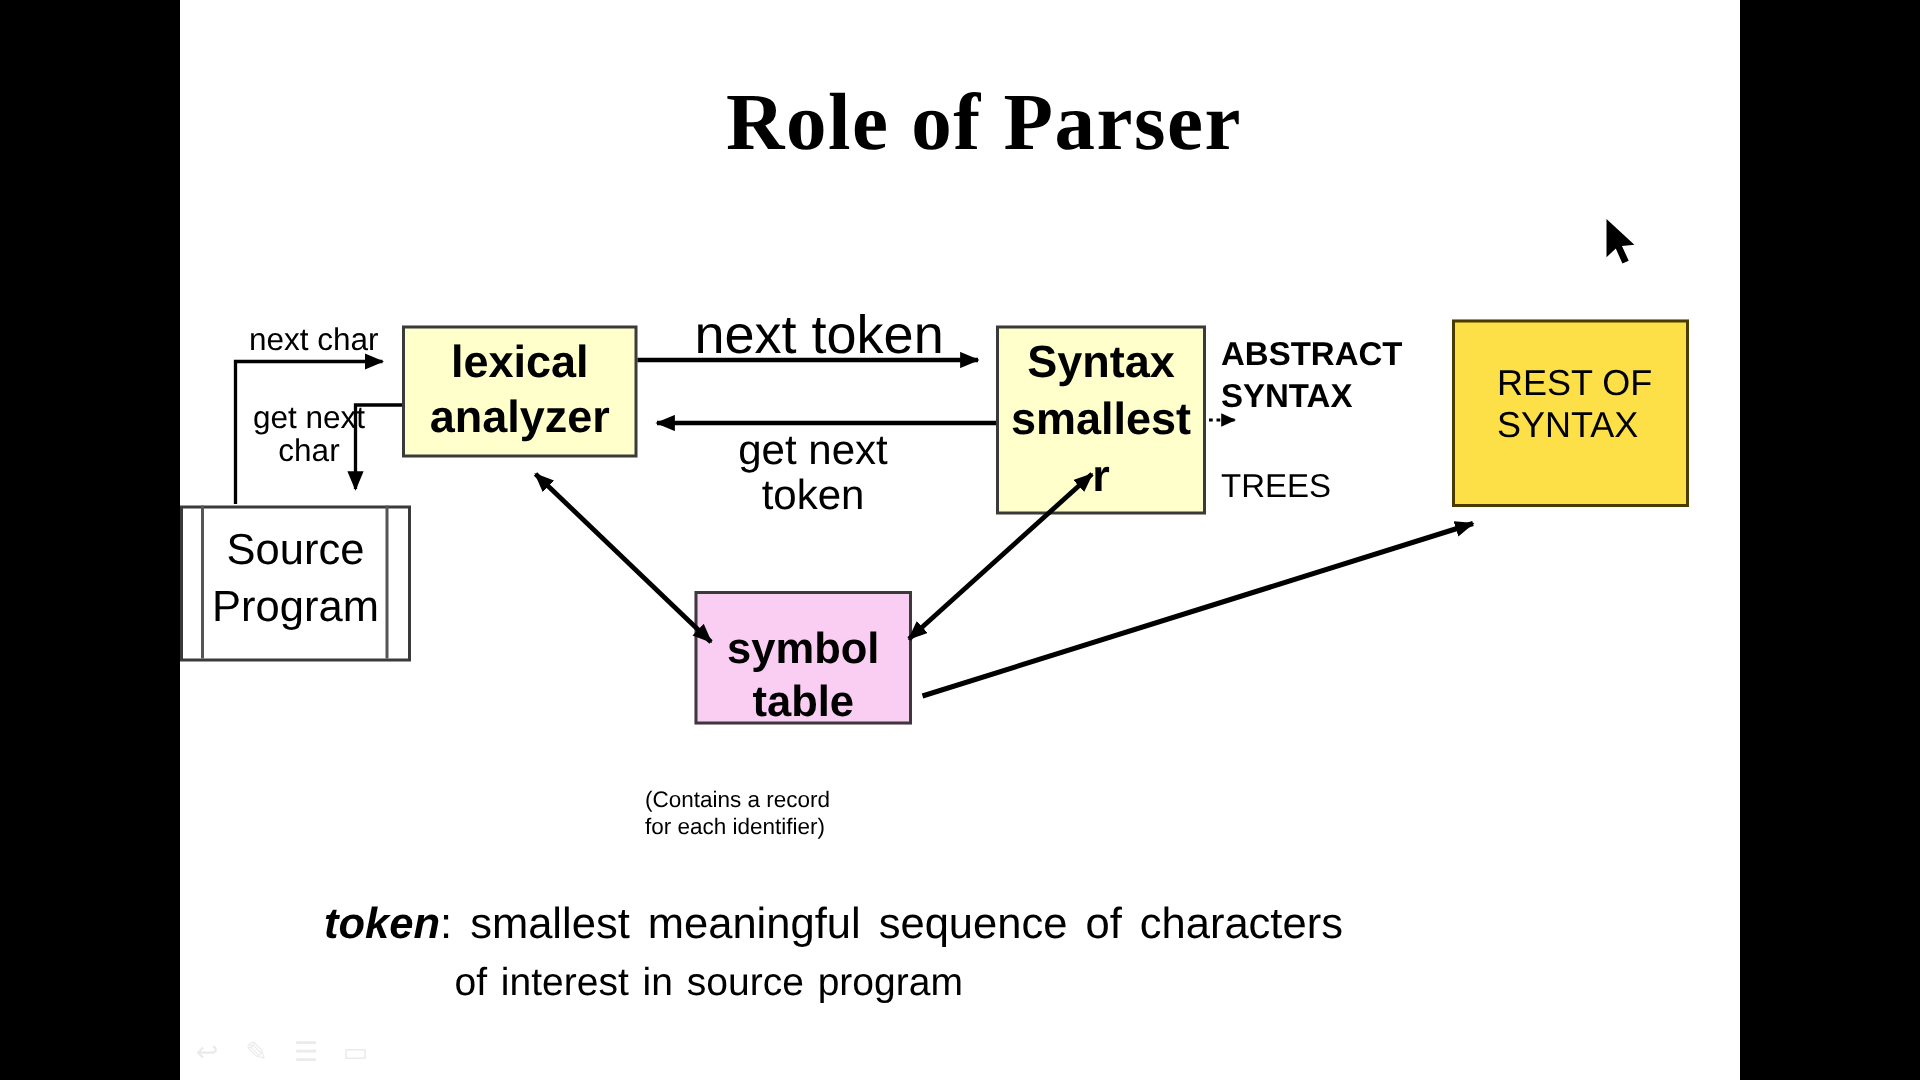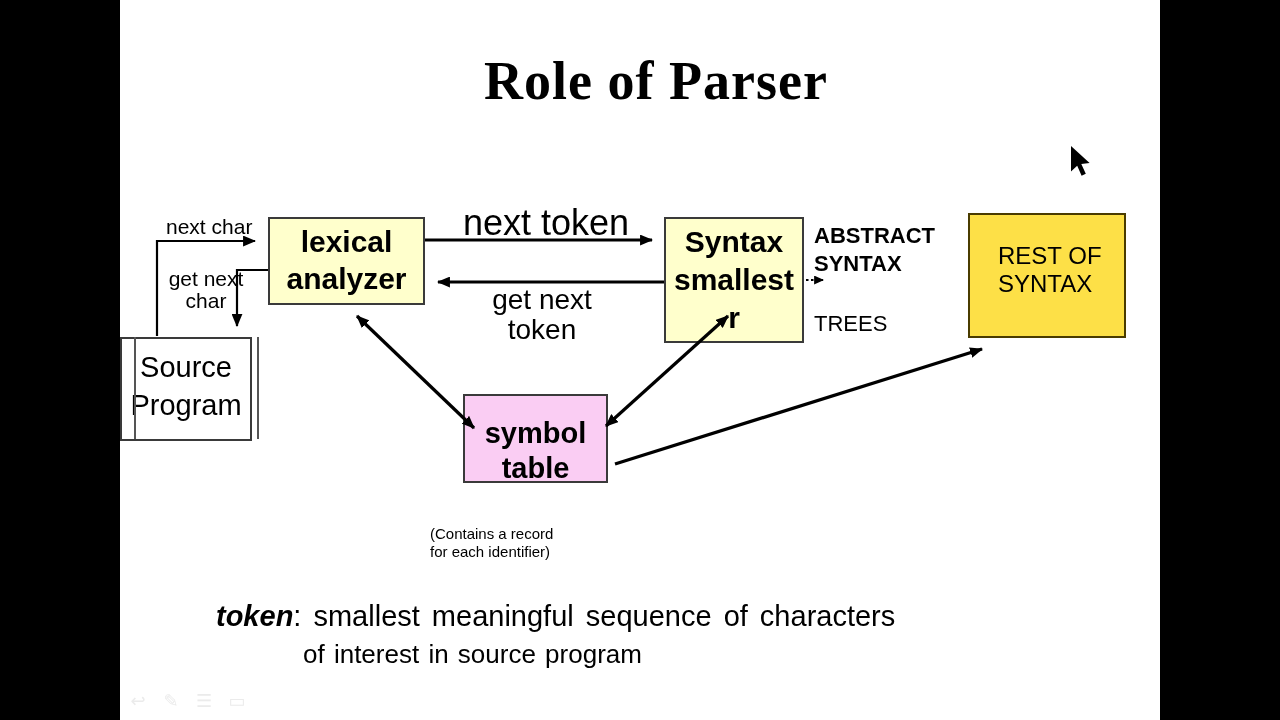--- a/index.html
+++ b/index.html
@@ -17,21 +17,21 @@
   }
   
   .box{
     position:absolute;box-sizing:border-box;border:2px solid #3a3a3a;
     text-align:center;line-height:1.22;
   }
   .box-lexical{left:148px;top:217px;width:157px;height:88px;background:#FFFFCC;
     font-weight:bold;font-size:30px;padding-top:5px;}
   .box-syntax{left:544px;top:217px;width:140px;height:126px;background:#FFFFCC;
     font-weight:bold;font-size:30px;padding-top:4px;line-height:1.26;}
-  .box-source{left:0px;top:337px;width:132px;height:104px;background:#fff;
+  .box-source{left:0px;top:337px;width:154px;height:104px;background:#fff;
     font-size:29px;padding-top:10px;line-height:1.3;}
   .box-symbol{left:343px;top:394px;width:145px;height:89px;background:#FACDF3;
     font-weight:bold;font-size:29px;padding-top:20px;}
   .box-rest{left:848px;top:213px;width:158px;height:125px;background:#fde047;
     font-size:24px;text-align:left;padding:27px 0 0 28px;line-height:1.18;border-color:#4a3c00;}
   .srcline{position:absolute;top:337px;width:2px;height:102px;background:#555;}
   
   .lbl{position:absolute;white-space:nowrap;}
   .lbl-nextchar{left:46px;top:215px;font-size:21px;}
   .lbl-getnextchar{left:36px;top:268px;width:100px;font-size:21px;line-height:1.05;text-align:center;white-space:normal;}

